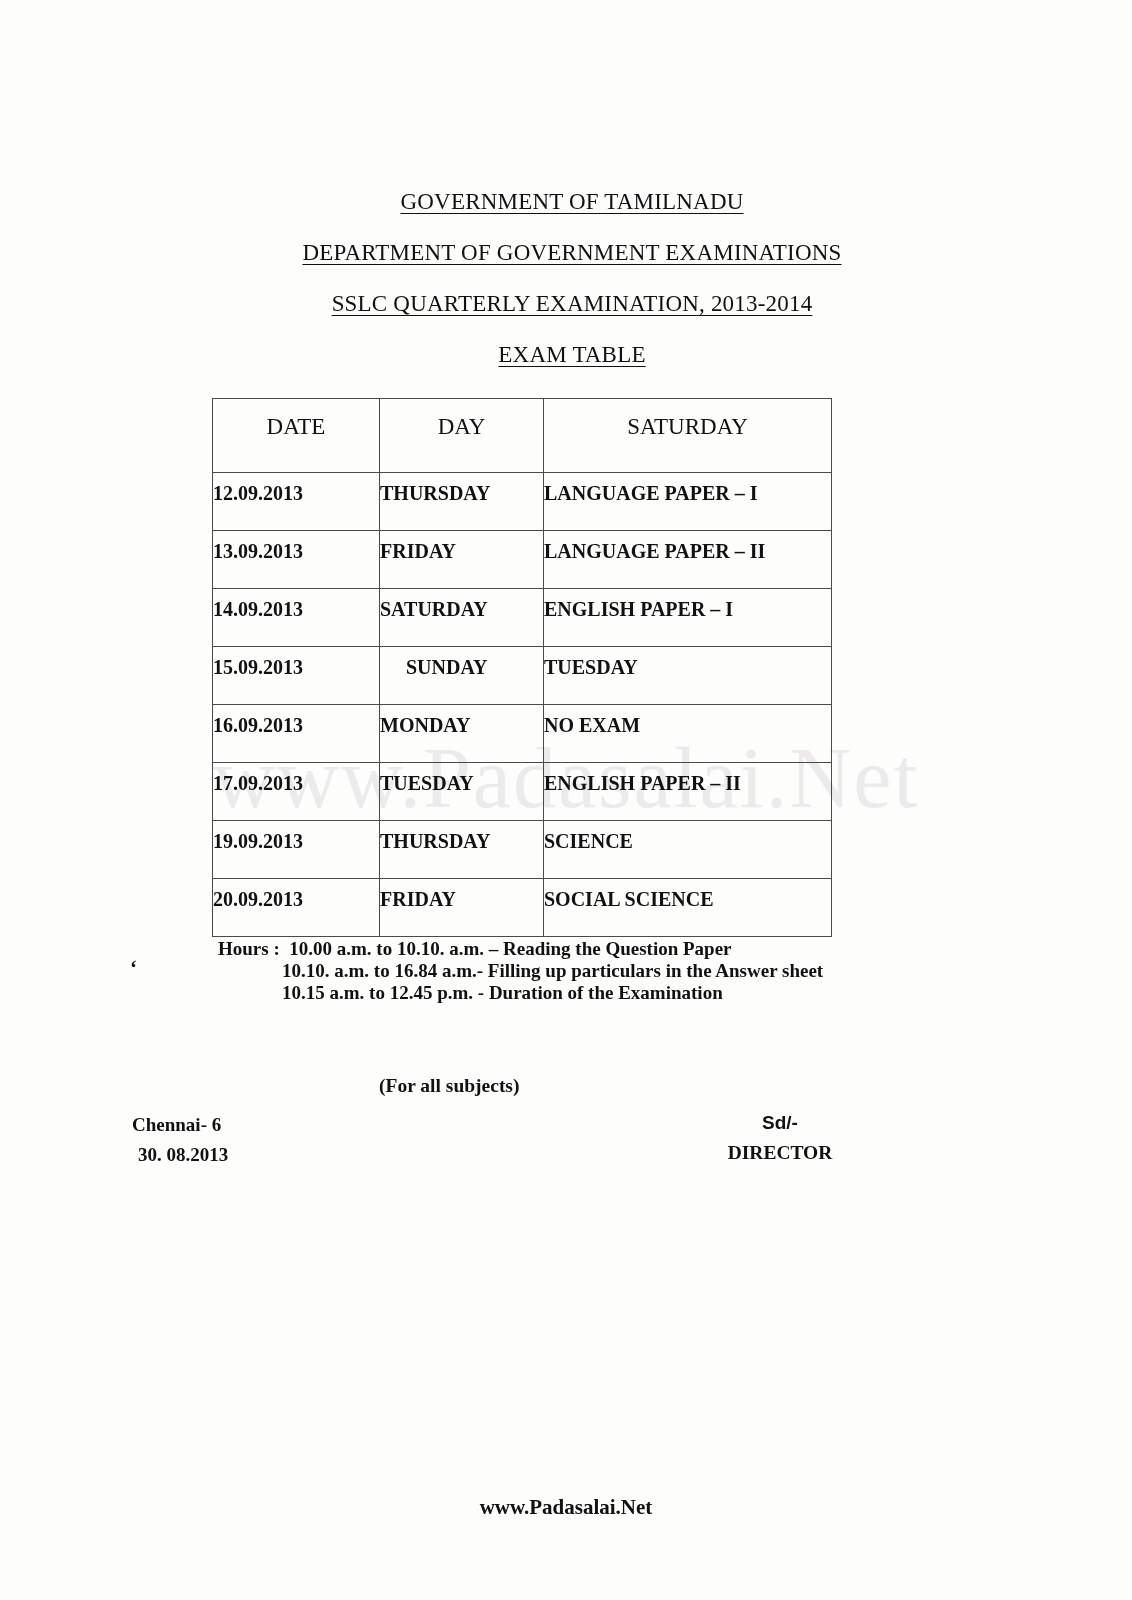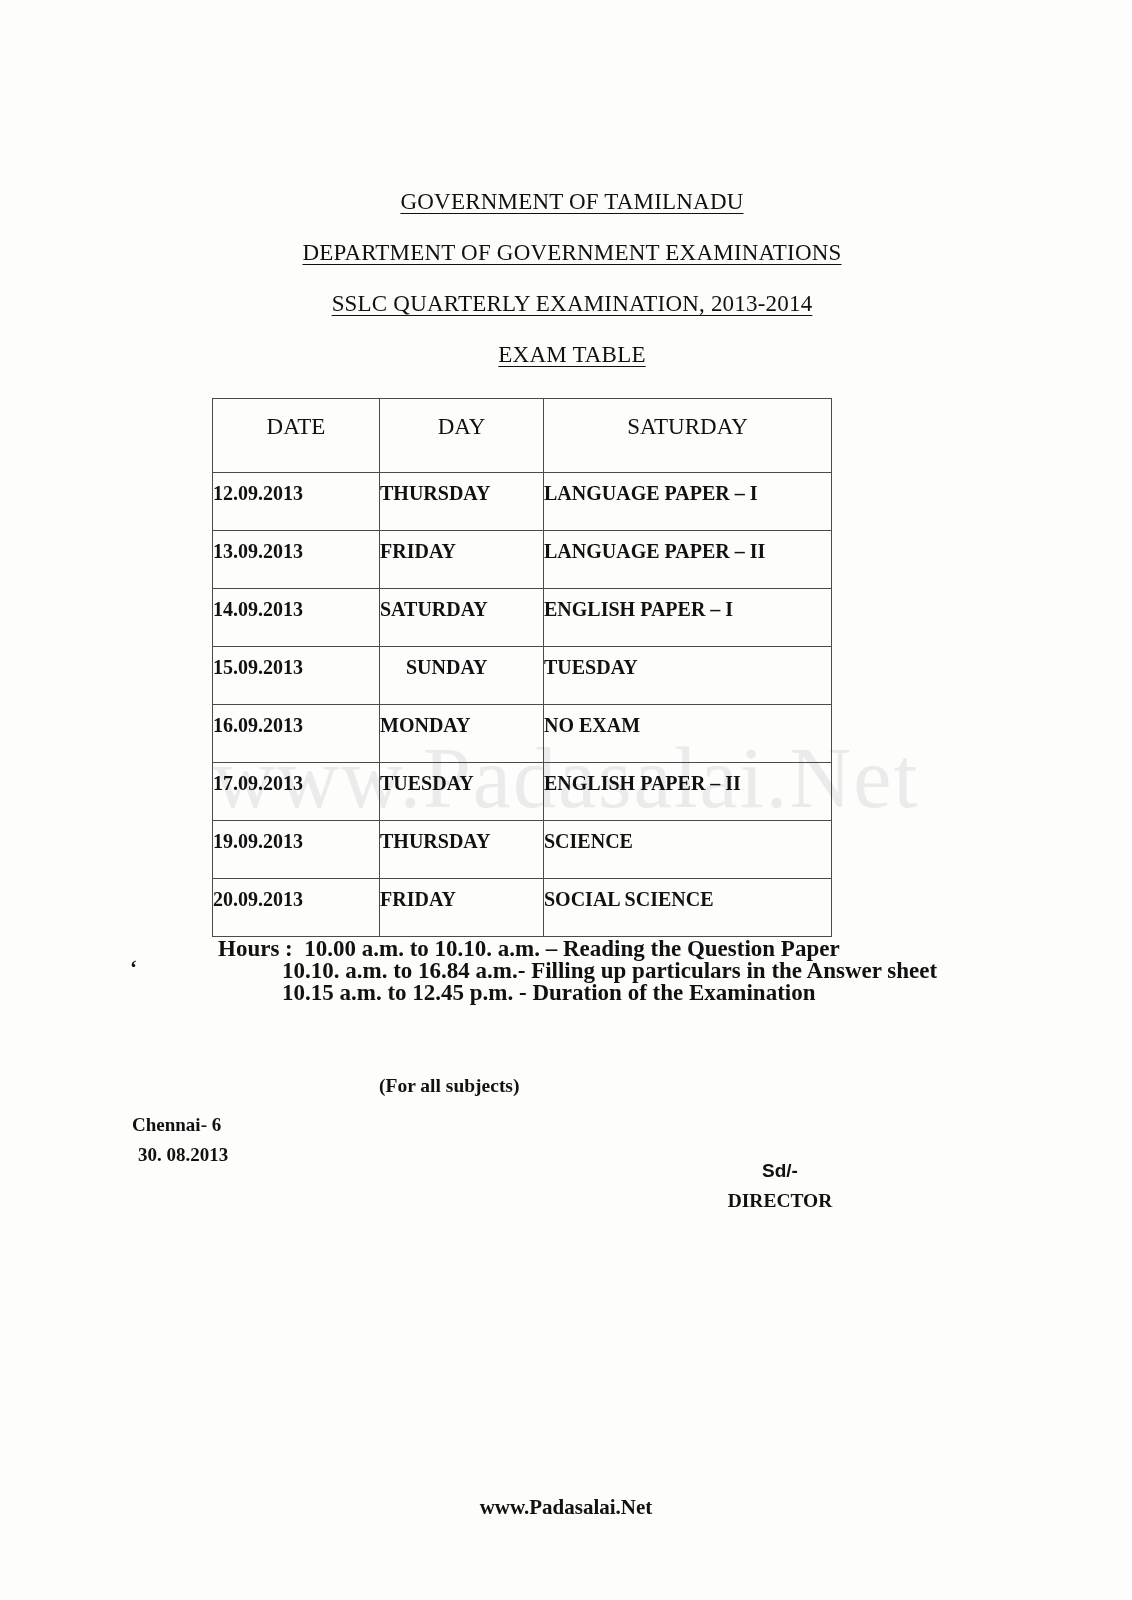--- a/index.html
+++ b/index.html
@@ -103,21 +103,21 @@
     font-size: 21px;
     font-weight: bold;
     z-index: 2;
     line-height: 1;
   }
   .hours {
     position: absolute;
     left: 218px;
     top: 938px;
     z-index: 2;
-    font-size: 23px;
+    font-size: 19px;
     font-weight: bold;
     line-height: 22px;
     white-space: nowrap;
   }
   .hours .hrow { display: block; }
   .hours .lbl { display: inline-block; }
   .hours .ind { display: inline-block; width: 64px; }
 
   .forall {
     position: absolute;
@@ -148,21 +148,20 @@
     width: 240px;
     text-align: center;
     z-index: 2;
     line-height: 30px;
   }
   .sign-right .sd {
     display: block;
     font-family: "Liberation Sans", "DejaVu Sans", sans-serif;
     font-size: 19px;
     font-weight: bold;
-    margin-top: 48px;
   }
   .sign-right .director {
     display: block;
     font-size: 19.5px;
     font-weight: bold;
   }
 
   
   .bottom-url {
     position: absolute;

